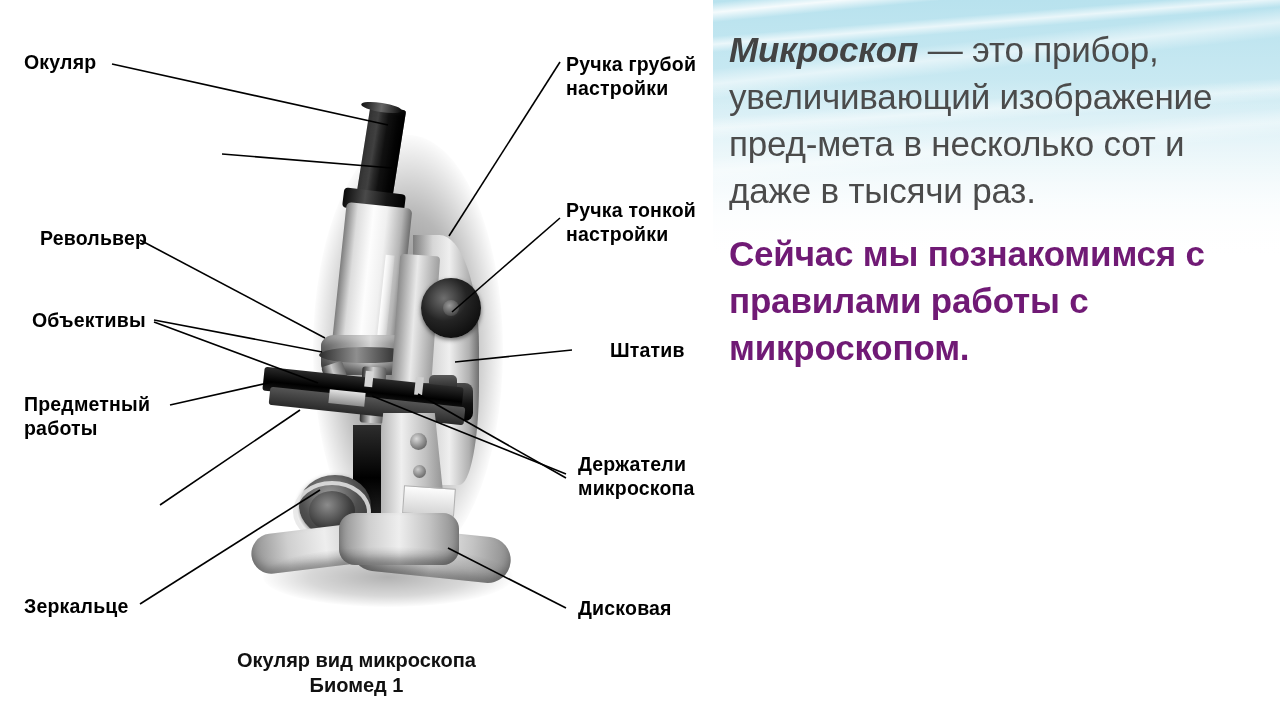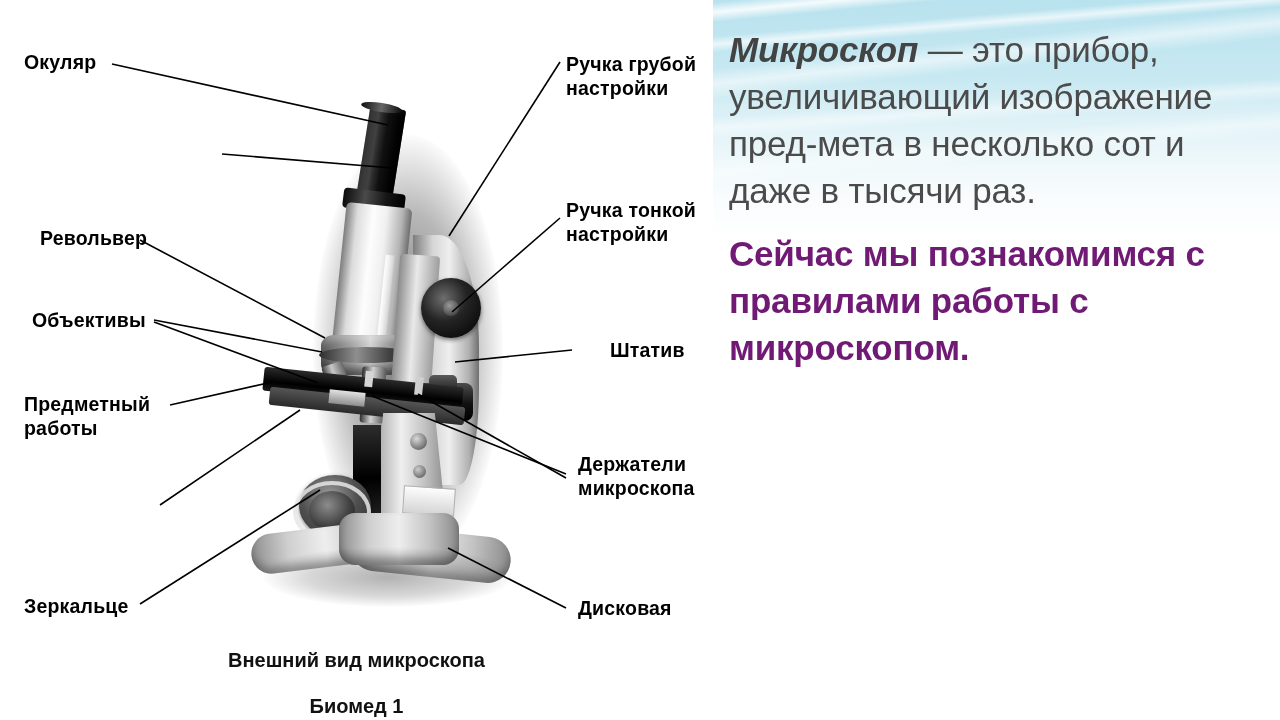--- a/index.html
+++ b/index.html
@@ -177,22 +177,22 @@
 
     <div class="lbl r" style="left:566px;top:52px;">Ручка грубой
 настройки</div>
     <div class="lbl r" style="left:566px;top:198px;">Ручка тонкой
 настройки</div>
     <div class="lbl r" style="left:610px;top:338px;">Штатив</div>
     <div class="lbl r" style="left:578px;top:452px;">Держатели
 микроскопа</div>
     <div class="lbl r" style="left:578px;top:596px;">Дисковая</div>
 
-    <div class="caption" style="left:0;top:648px;width:713px;">Внешний вид микроскопа</div>
-    <div class="caption" style="left:0;top:673px;width:713px;margin-top:21px;">Биомед 1</div>
+    <div class="caption" style="left:0;top:648px;width:713px;">Окуляр вид микроскопа</div>
+    <div class="caption" style="left:0;top:673px;width:713px;">Биомед 1</div>
   </div>
 
   <div id="right-panel">
     <div class="wash">
       <div class="wave w6"></div>
       <div class="wave w1"></div>
       <div class="wave w2"></div>
       <div class="wave w3"></div>
       <div class="wave w4"></div>
       <div class="wave w5"></div>

